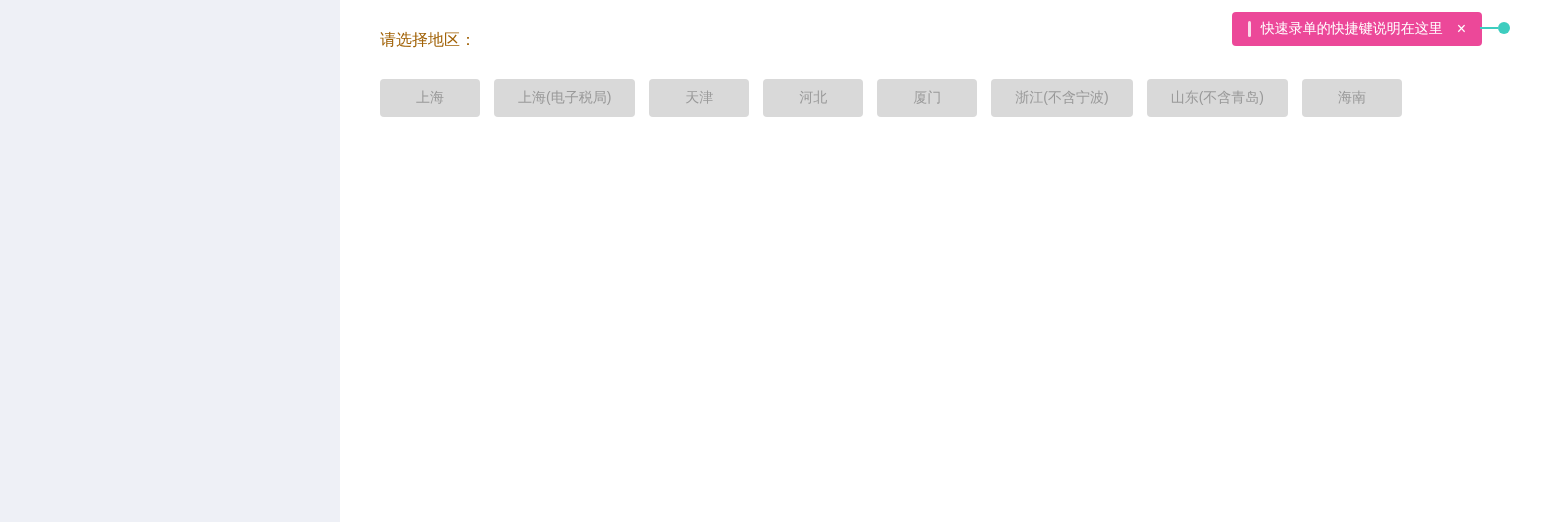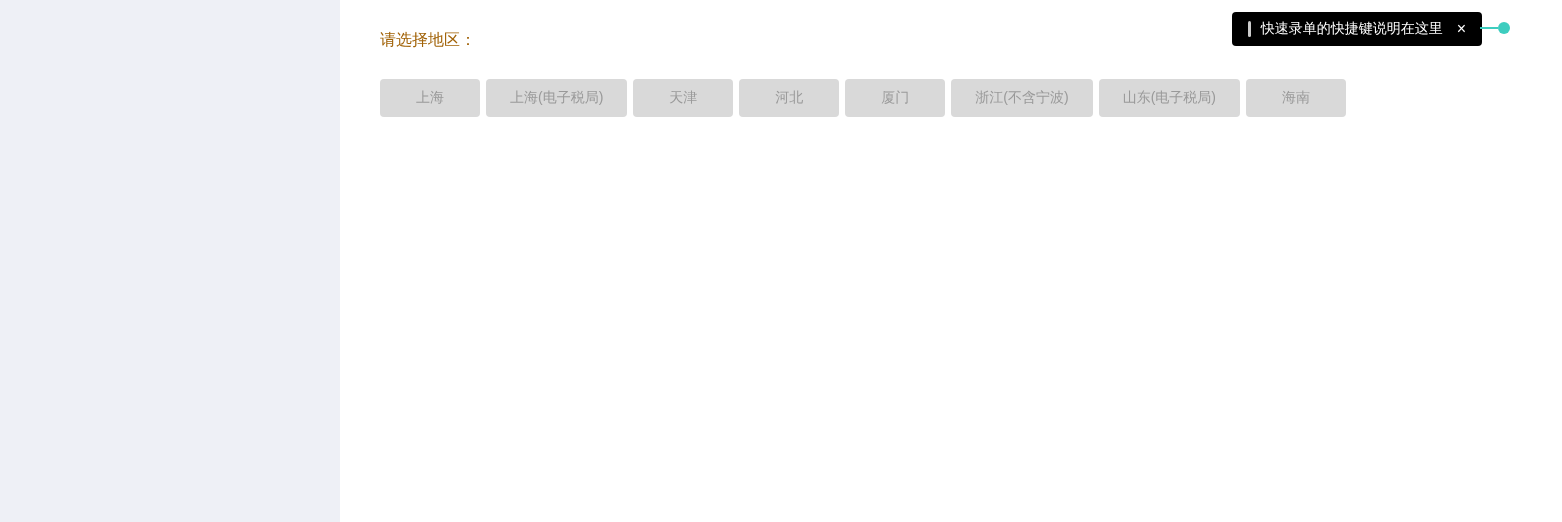--- a/index.html
+++ b/index.html
@@ -39,42 +39,42 @@
     .page-title {
       font-size: 16px;
       color: #a16207;
       margin-bottom: 28px;
       font-weight: normal;
     }
 
     .region-buttons {
       display: flex;
       flex-wrap: wrap;
-      gap: 6px;
+      gap: 14px;
     }
 
     .region-btn {
       background: #d9d9d9;
       color: #999;
       border: none;
       border-radius: 4px;
       padding: 10px 24px;
       font-size: 14px;
       cursor: pointer;
       min-width: 100px;
       text-align: center;
       font-family: "Microsoft YaHei", "PingFang SC", sans-serif;
     }
 
     
     .tooltip-bar {
       position: absolute;
       top: 12px;
       right: 80px;
-      background: #000000;
+      background: #ec4899;
       color: #fff;
       border-radius: 4px;
       padding: 8px 16px;
       font-size: 14px;
       display: flex;
       align-items: center;
       gap: 10px;
       white-space: nowrap;
     }
 
@@ -124,21 +124,21 @@
 <div class="main-content">
   <div class="page-title">请选择地区：</div>
   <div class="region-buttons">
 
   <button class="region-btn">上海</button>
       <button class="region-btn">上海(电子税局)</button>
       <button class="region-btn">天津</button>
       <button class="region-btn">河北</button>
       <button class="region-btn">厦门</button>
       <button class="region-btn">浙江(不含宁波)</button>
-      <button class="region-btn">山东(电子税局)</button>
+      <button class="region-btn">山东(不含青岛)</button>
       <button class="region-btn">海南</button>
     </div>
 </div>
 
 <div class="tooltip-bar">
   <span class="bar-left"></span>
   <span>快速录单的快捷键说明在这里</span>
   <span class="close-btn">×</span>
 </div>
 

